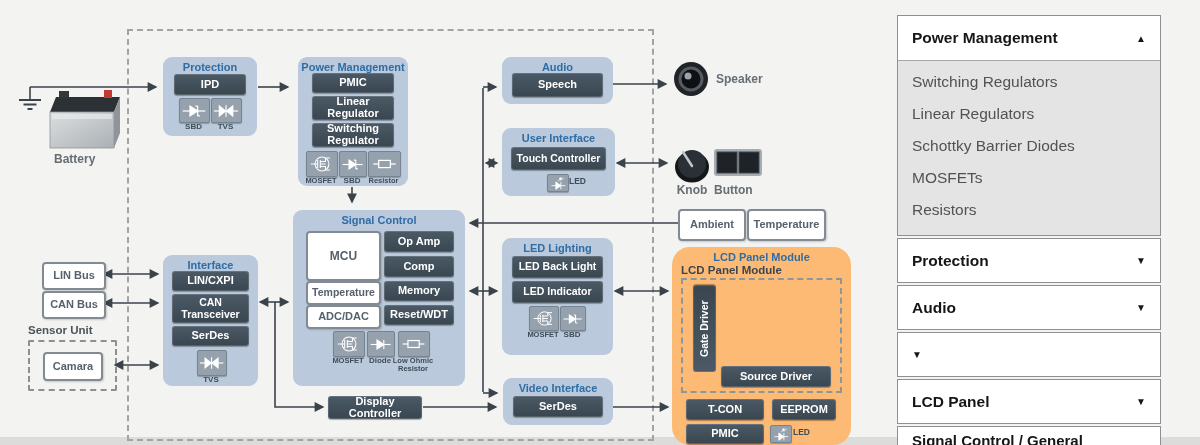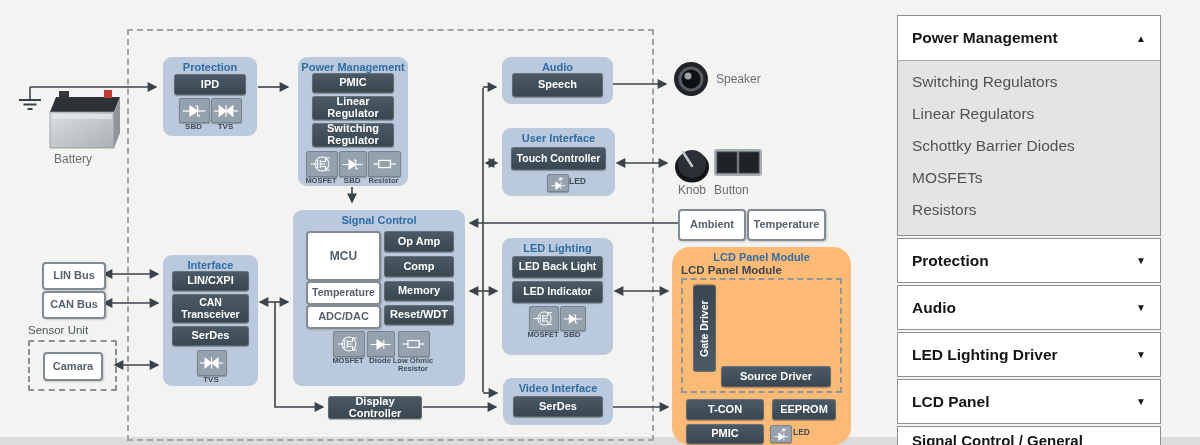--- a/index.html
+++ b/index.html
@@ -15,21 +15,21 @@
         box-shadow:0 1px 1px rgba(0,0,0,.3), inset 0 0 0 1px rgba(255,255,255,.15);cursor:pointer}
   .wbox{position:absolute;background:#fff;border:2px solid #828b93;border-radius:4px;
         color:#56616b;font-weight:bold;font-size:11px;display:flex;align-items:center;
         justify-content:center;text-align:center;line-height:1.05;
         box-shadow:1px 1px 2px rgba(0,0,0,.18);cursor:pointer}
   .ibox{position:absolute;background:#95a1ac;border:1px solid #76848f;border-radius:2px;
         display:flex;align-items:center;justify-content:center;
         box-shadow:0 1px 1px rgba(0,0,0,.25)}
   .ilab{position:absolute;color:#3e4d59;font-weight:bold;font-size:8px;
         text-align:center;line-height:1.12}
-  .xlab{position:absolute;color:#666d73;font-weight:normal;font-size:12px}
+  .xlab{position:absolute;color:#666d73;font-weight:bold;font-size:12px}
   .boundary{position:absolute;left:127px;top:29px;width:523px;height:408px;
             border:2px dashed #a3a3a3}
   .sensorbox{position:absolute;left:28px;top:340px;width:85px;height:47px;
              border:2px dashed #8f8f8f;border-radius:2px}
   .bstrip{position:absolute;left:0;top:437px;width:1200px;height:8px;background:#dcdcda}
   svg.lines{position:absolute;left:0;top:0;pointer-events:none}
   .vert{writing-mode:vertical-rl;transform:rotate(180deg)}
   
   .sidebar{position:absolute;left:897px;top:15px;width:264px}
   .sb-box{background:#fff;border:1px solid #8f8f8f;margin-bottom:2px;box-sizing:border-box}
@@ -327,21 +327,20 @@
       </div>
     </div>
     <div class="sb-box">
       <div class="sb-head" style="height:43px">
         <span>Audio</span>
         <span class="sb-arrow">▼</span>
       </div>
     </div>
     <div class="sb-box">
       <div class="sb-head" style="height:43px">
-        <span>LED Lighting Driver</span>
         <span class="sb-arrow">▼</span>
       </div>
     </div>
     <div class="sb-box">
       <div class="sb-head" style="height:43px">
         <span>LCD Panel</span>
         <span class="sb-arrow">▼</span>
       </div>
     </div>
     <div class="sb-box">

